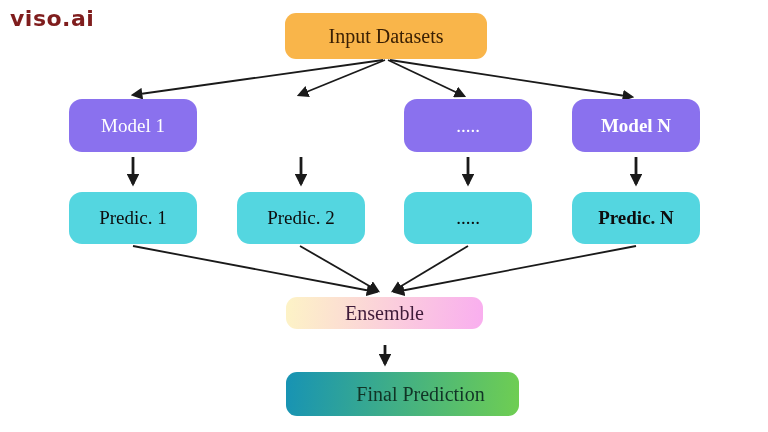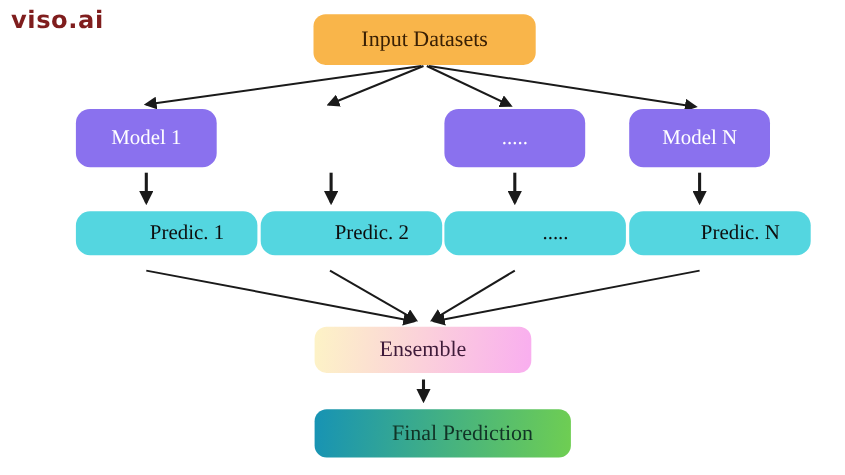--- a/index.html
+++ b/index.html
@@ -32,30 +32,29 @@
     color:#3a2004;
   }
   .model-box{
     top:99px;height:53px;width:128px;
     background:var(--model-bg,#8A71EE);
     color:#ffffff;
     font-size:19px;
     border-radius:13px;
   }
   .pred-box{
-    top:192px;height:40px;width:128px;
+    top:192px;height:52px;width:128px;
     background:var(--prediction-bg,#54D6E0);
     color:#0d0d0d;
     font-size:19px;
     border-radius:13px;
-    padding-left:37px;
   }
-  .col-0{left:69px;} .col-1{left:237px;} .col-2{left:404px;} .col-3{left:572px;}
+  .col-0{left:69px;} .col-1{left:237px;} .col-2{left:404px;} .col-3{left:572px;font-weight:bold;}
   .ensemble-box{
-    left:286px;top:297px;width:197px;height:42px;
+    left:286px;top:297px;width:197px;height:32px;
     background:linear-gradient(95deg,var(--ensemble-gradient-start,#FDF3C6),var(--ensemble-gradient-end,#F9AEEF));
     color:#3f1b3a;
   }
   .final-box{
     left:286px;top:372px;width:197px;height:44px;
     background:linear-gradient(95deg,var(--final-gradient-start,#1793B4),var(--final-gradient-end,#6FCE52));
     color:#113426;
     padding-left:36px;
   }
 </style>

